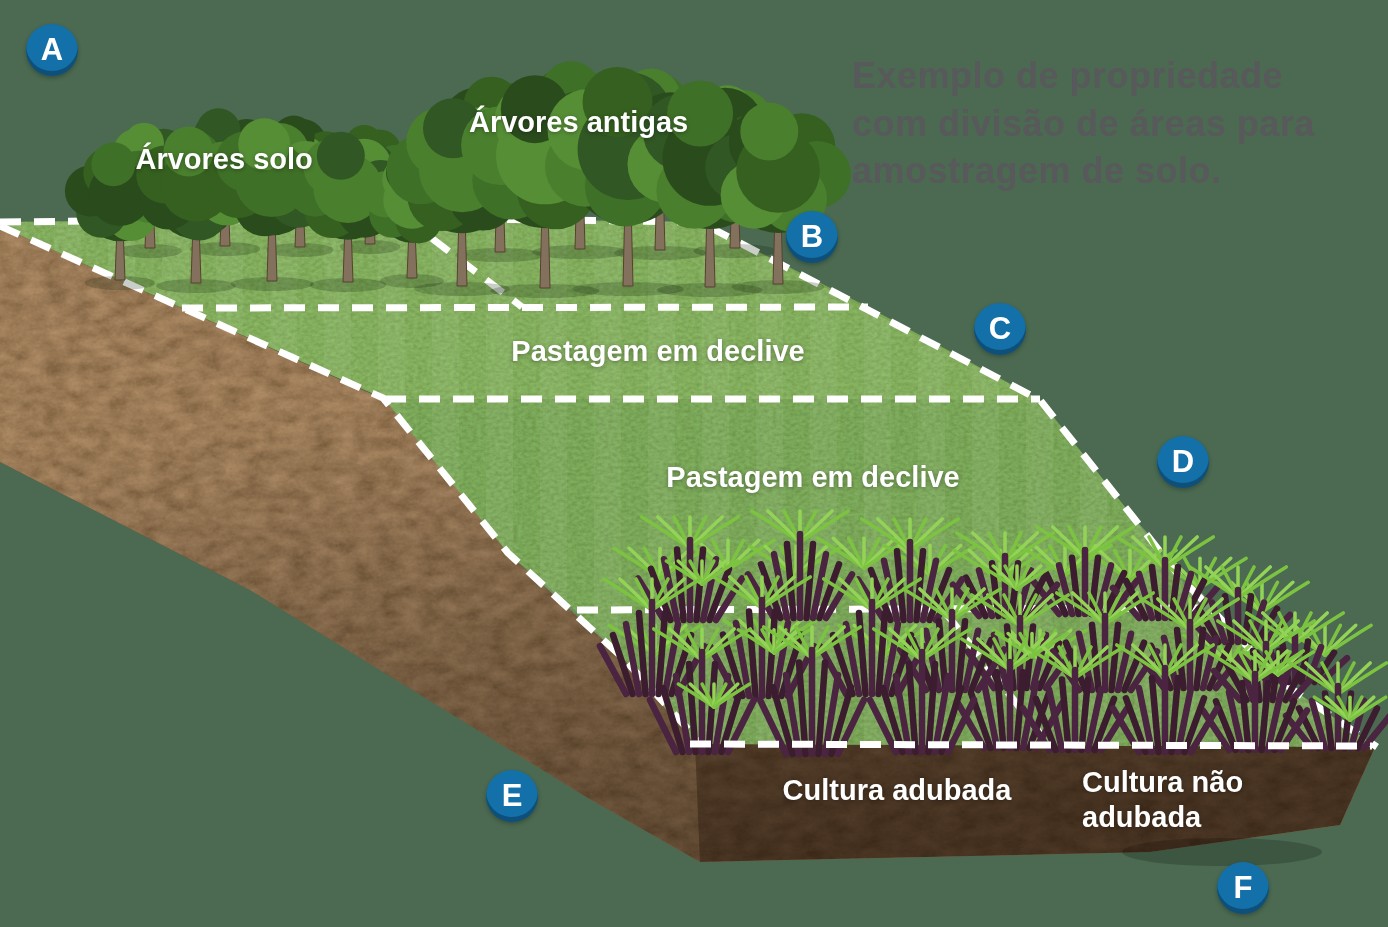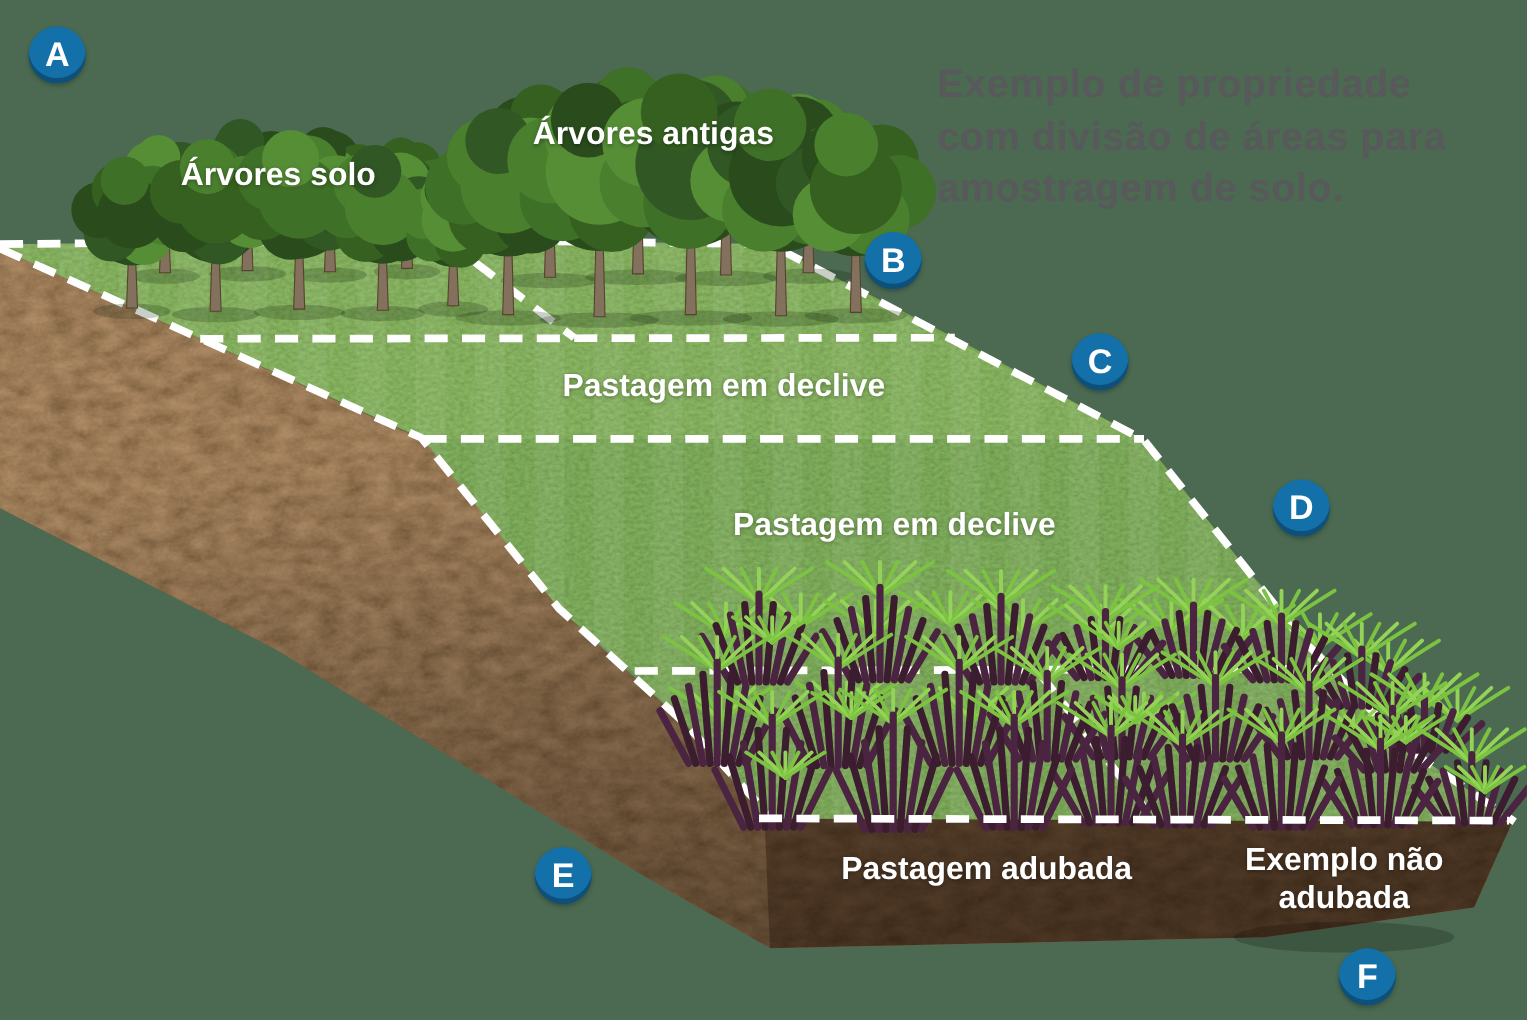--- a/index.html
+++ b/index.html
@@ -11,21 +11,21 @@
   #stage{position:relative;width:1388px;height:927px;}
   #scene{position:absolute;left:0;top:0;z-index:1;}
   .title{
     position:absolute;left:852px;top:52px;width:540px;z-index:5;
     font-weight:bold;font-size:36px;line-height:1.32;letter-spacing:.5px;
     color:#58595b;
   }
   .zone-label{
     position:absolute;z-index:6;transform:translate(-50%,-50%);
     color:#fff;font-weight:bold;font-size:29px;line-height:1.22;
-    text-align:center;white-space:nowrap;
+    white-space:nowrap;
     text-shadow:0 1px 4px rgba(0,0,0,.35);
     pointer-events:none;
   }
   .zone-label.wrap{white-space:normal;}
   .badge{
     position:absolute;z-index:7;transform:translate(-50%,-50%);
     width:52px;height:52px;border-radius:50%;
     background:#1470a8;
     box-shadow:inset 0 -5px 0 rgba(7,42,66,.45), 0 2px 4px rgba(0,0,0,.25);
     display:flex;align-items:center;justify-content:center;
@@ -942,22 +942,22 @@
   <div class="title" style="color: rgb(88, 89, 91);">
     <div>Exemplo de propriedade</div>
     <div>com divisão de áreas para</div>
     <div>amostragem de solo.</div>
   </div>
 
   <div class="zone-label wrap" style="left: 253px; top: 160px; width: 235px;">Árvores solo</div>
   <div class="zone-label wrap" style="left: 594px; top: 123px; width: 250px;">Árvores antigas</div>
   <div class="zone-label" style="left: 658px; top: 352px;">Pastagem em declive</div>
   <div class="zone-label" style="left: 813px; top: 478px;">Pastagem em declive</div>
-  <div class="zone-label" style="left: 897px; top: 791px;">Pastagem adubada</div>
-  <div class="zone-label wrap" style="left: 1222px; top: 800px; width: 280px;">Exemplo não adubada</div>
+  <div class="zone-label" style="left: 897px; top: 791px;">Cultura adubada</div>
+  <div class="zone-label wrap" style="left: 1222px; top: 800px; width: 280px;">Cultura não adubada</div>
 
   <div class="badge" style="left: 52px; top: 50px; background: rgb(20, 112, 168);">A</div>
   <div class="badge" style="left: 812px; top: 237px; background: rgb(20, 112, 168);">B</div>
   <div class="badge" style="left: 1000px; top: 329px; background: rgb(20, 112, 168);">C</div>
   <div class="badge" style="left: 1183px; top: 462px; background: rgb(20, 112, 168);">D</div>
   <div class="badge" style="left: 512px; top: 796px; background: rgb(20, 112, 168);">E</div>
   <div class="badge" style="left: 1243px; top: 888px; background: rgb(20, 112, 168);">F</div>
 
 </div>
 

